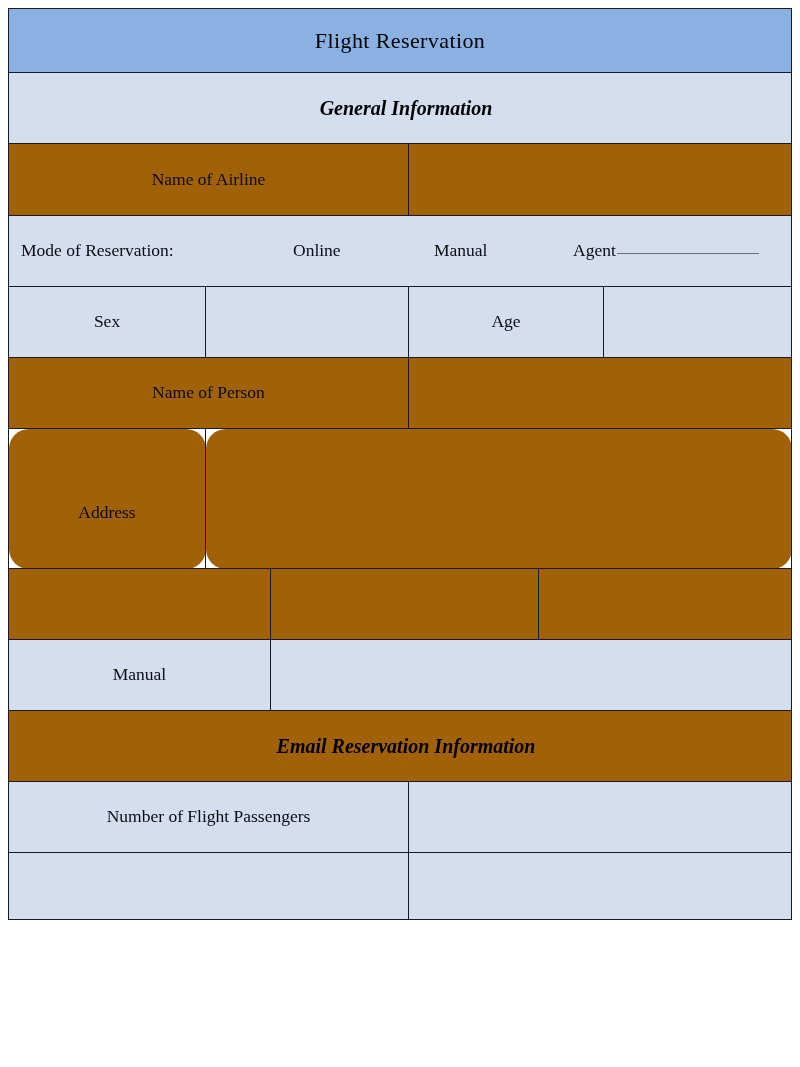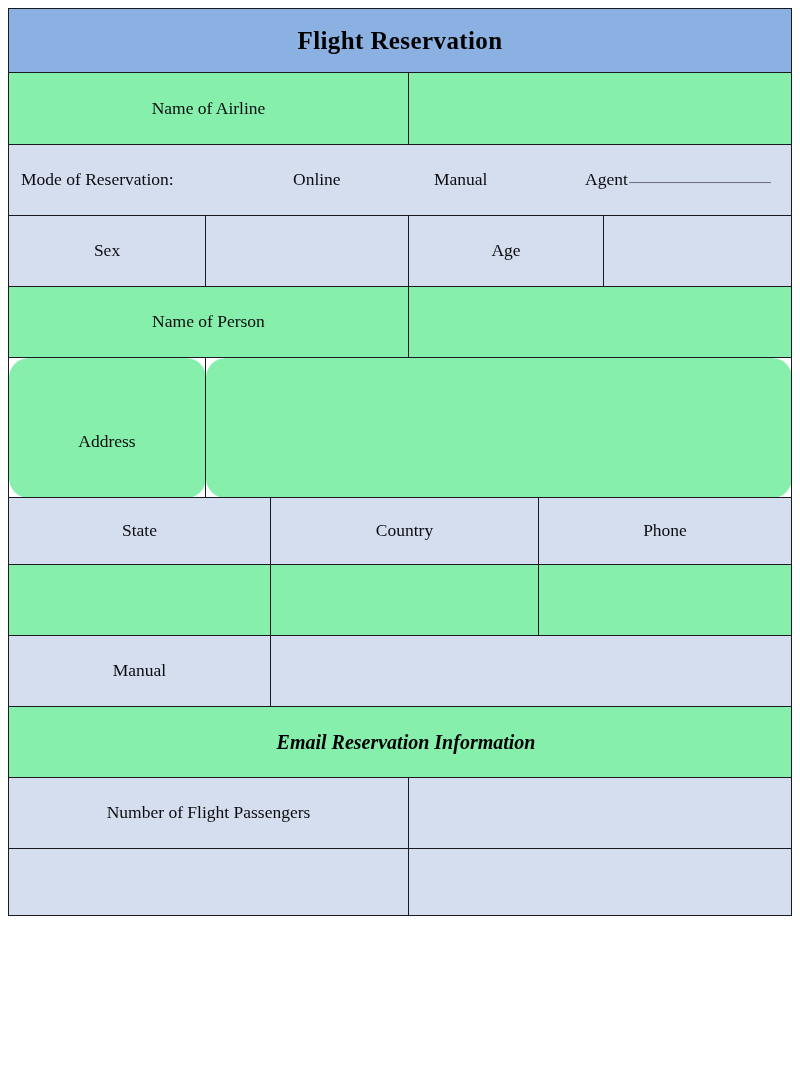--- a/index.html
+++ b/index.html
@@ -37,33 +37,33 @@
     border: 1.6px solid #1a1a24;
     padding: 0;
     vertical-align: middle;
     text-align: center;
     font-size: 17.5px;
     line-height: 1.25;
     color: #0b0b0f;
   }
 
   
-  .bg-white   { background: #86efac; }
+  .bg-white   { background: #a16207; }
   .bg-light   { background: #d5deef; }
   .bg-header  { background: #8bb1e3; }
 
   
   .title-cell {
     height: 63px;
     text-align: center;
     vertical-align: middle;
   }
   .title-text {
-    font-weight: bold;
-    font-size: 25px;
+    font-weight: normal;
+    font-size: 22px;
     letter-spacing: 0.4px;
     color: #000000;
   }
 
   
   .section-cell {
     height: 70px;
     text-align: left;
     vertical-align: middle;
   }
@@ -110,21 +110,21 @@
   }
   .mode-manual {
     position: absolute;
     left: 425px;
     top: 50%;
     transform: translateY(-50%);
     white-space: nowrap;
   }
   .mode-agent {
     position: absolute;
-    left: 576px;
+    left: 564px;
     top: 50%;
     transform: translateY(-50%);
     white-space: nowrap;
   }
   .agent-rule {
     display: inline-block;
     width: 142px;
     border-bottom: 1.4px solid #6a6a78;
     vertical-align: 2px;
     margin-left: 1px;
@@ -157,20 +157,25 @@
       <col style="width:188px">
     </colgroup>
     <tbody>
 
       <tr>
         <td class="bg-header title-cell" colspan="6">
           <span class="title-text">Flight Reservation</span>
         </td>
       </tr>
 
+      <tr>
+        <td class="bg-light section-cell" colspan="6">
+          <span class="section-text">General Information</span>
+        </td>
+      </tr>
 
       <tr>
         <td class="bg-white r-72" colspan="3">
           <span class="nowrap">Name of Airline</span>
         </td>
         <td class="bg-white r-72" colspan="3">
           <span></span>
         </td>
       </tr>
 
@@ -211,31 +216,20 @@
 
       <tr>
         <td class="bg-white r-140 addr-label-cell">
           <span class="addr-label-text">Address</span>
         </td>
         <td class="bg-white r-140" colspan="5">
           <span></span>
         </td>
       </tr>
 
-      <tr>
-        <td class="bg-light r-67" colspan="2">
-          <span>State</span>
-        </td>
-        <td class="bg-light r-67" colspan="2">
-          <span>Country</span>
-        </td>
-        <td class="bg-light r-67" colspan="2">
-          <span>Phone</span>
-        </td>
-      </tr>
 
       <tr>
         <td class="bg-white r-70" colspan="2">
           <span></span>
         </td>
         <td class="bg-white r-70" colspan="2">
           <span></span>
         </td>
         <td class="bg-white r-70" colspan="2">
           <span></span>

